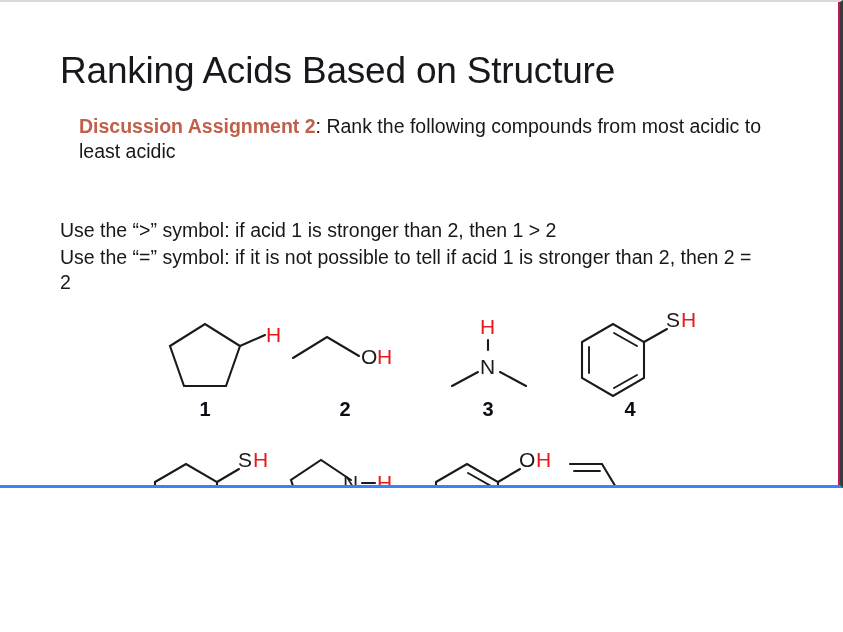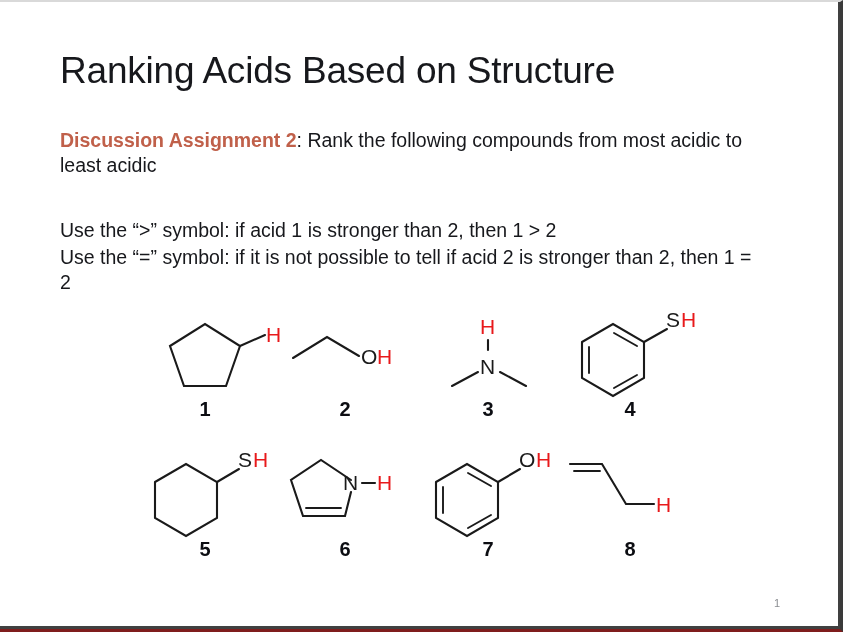--- a/index.html
+++ b/index.html
@@ -6,27 +6,27 @@
     margin: 0;
     padding: 0;
     background: #ffffff;
   }
   body {
     font-family: "Liberation Sans", "DejaVu Sans", sans-serif;
   }
   #slide {
     position: relative;
     width: 843px;
-    height: 632px;
-    background: #404040;
+    height: 488px;
+    background: #be185d;
     overflow: hidden;
     box-sizing: border-box;
     border-top: 2px solid #d9d9d9;
     border-right: 3px solid #3a3a3a;
-    border-bottom: 3px solid #7f1d1d;
+    border-bottom: 3px solid #3b82f6;
   }
   .slide-inner {
     position: absolute;
     left: 0; top: 0;
     width: 838px;
     height: 624px;
     background: #ffffff;
   }
   #slide-title {
     position: absolute;
@@ -39,21 +39,21 @@
     white-space: nowrap;
   }
   .body-block {
     position: absolute;
     left: 60px;
     width: 700px;
     color: #17181c;
     font-size: 19.5px;
     line-height: 25px;
   }
-  #para-1 { top: 126px; }
+  #para-1 { top: 112px; margin-left: 19px; }
   #para-2 { top: 216px; }
   #para-3 { top: 243px; }
   .accent {
     color: #c0604a;
     font-weight: bold;
   }
   #structures {
     position: absolute;
     left: 0;
     top: 300px;
@@ -110,21 +110,21 @@
   <div class="slide-inner">
 
     <div id="slide-title">Ranking Acids Based on Structure</div>
 
     <div class="body-block" id="para-1">
       <span class="accent">Discussion Assignment 2</span><span>: Rank the following compounds from most acidic to least acidic</span>
     </div>
 
     <div class="body-block" id="para-2">Use the “&gt;” symbol: if acid 1 is stronger than 2, then 1 &gt; 2</div>
 
-    <div class="body-block" id="para-3">Use the “=” symbol: if it is not possible to tell if acid 2 is stronger than 2, then 1 = 2</div>
+    <div class="body-block" id="para-3">Use the “=” symbol: if it is not possible to tell if acid 1 is stronger than 2, then 2 = 2</div>
 
     <div id="structures">
 
       <div class="struct-row" id="row-top">
 
         <div class="struct-cell" style="left:125px;">
           <svg class="struct-art" viewBox="0 0 160 100">
             <polygon class="bond" points="45,44 80,22 115,44 101,84 59,84"></polygon>
             <line class="bond" x1="115" y1="44" x2="140" y2="33"></line>
             <text class="atom atom-red" x="141" y="40">H</text>

